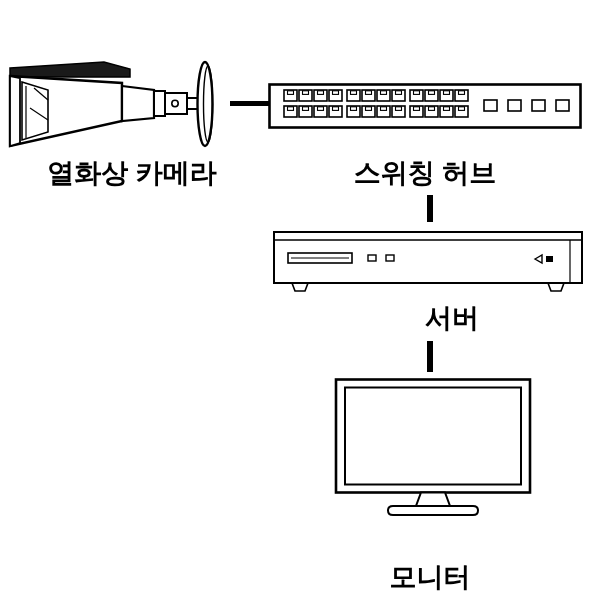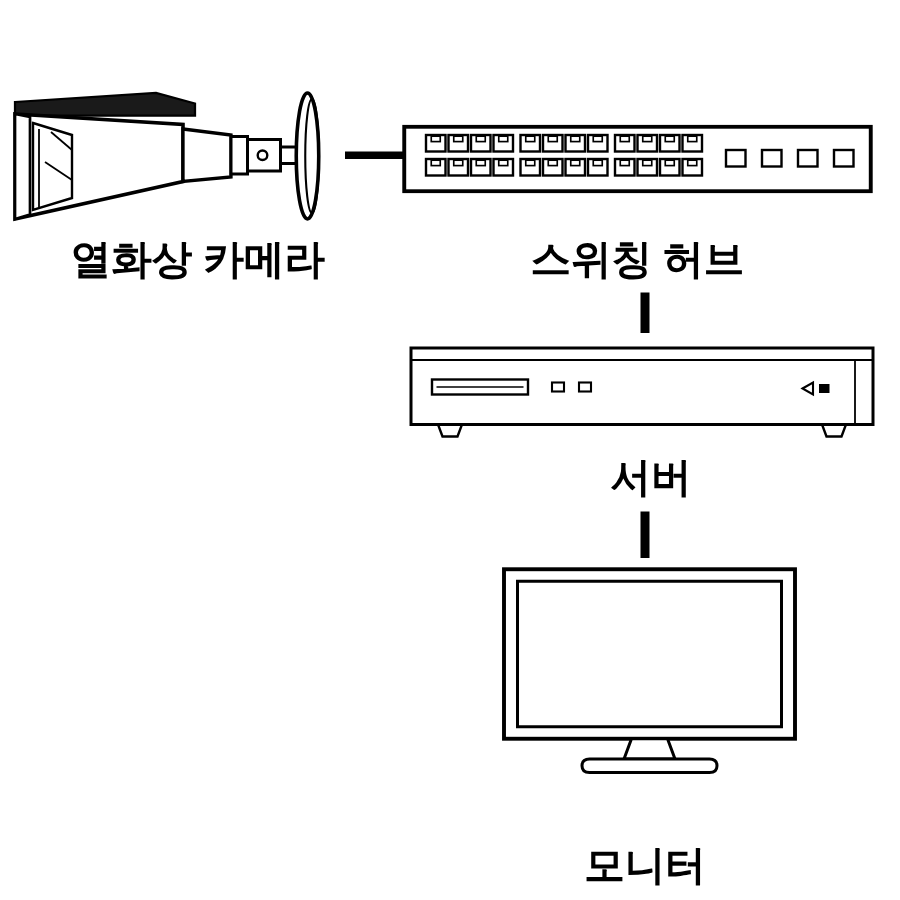--- a/index.html
+++ b/index.html
@@ -133,21 +133,21 @@
       <rect x="114" y="27" width="8" height="6" fill="none" stroke="#000" stroke-width="1.4"></rect>
 
       <polygon points="263,31 270,27 270,35" fill="none" stroke="#000" stroke-width="1.4"></polygon>
       <rect x="274" y="28" width="7" height="6" fill="#000000"></rect>
 
       <polygon points="20,55 36,55 33,63 23,63" fill="none" stroke="#000" stroke-width="1.6"></polygon>
       <polygon points="276,55 292,55 289,63 279,63" fill="none" stroke="#000" stroke-width="1.6"></polygon>
     </svg>
   </div>
 
-  <div class="node-label" style="left:374px; top:300px; width:120px;text-align:center;">서버</div>
+  <div class="node-label" style="left:392px; top:300px; width:120px;text-align:center;">서버</div>
 
   <div class="connector" style="left:427px; top:341px; width:6px; height:31px;"></div>
 
   <div class="abs" style="left:333px; top:377px; width:200px; height:145px;">
     <svg width="200" height="145" viewBox="0 0 200 145">
 
       <rect x="3" y="2.5" width="194" height="113" fill="#ffffff" stroke="#000" stroke-width="2.6"></rect>
 
       <rect x="12" y="10.5" width="176" height="97" fill="#ffffff" stroke="#000" stroke-width="2"></rect>
 

